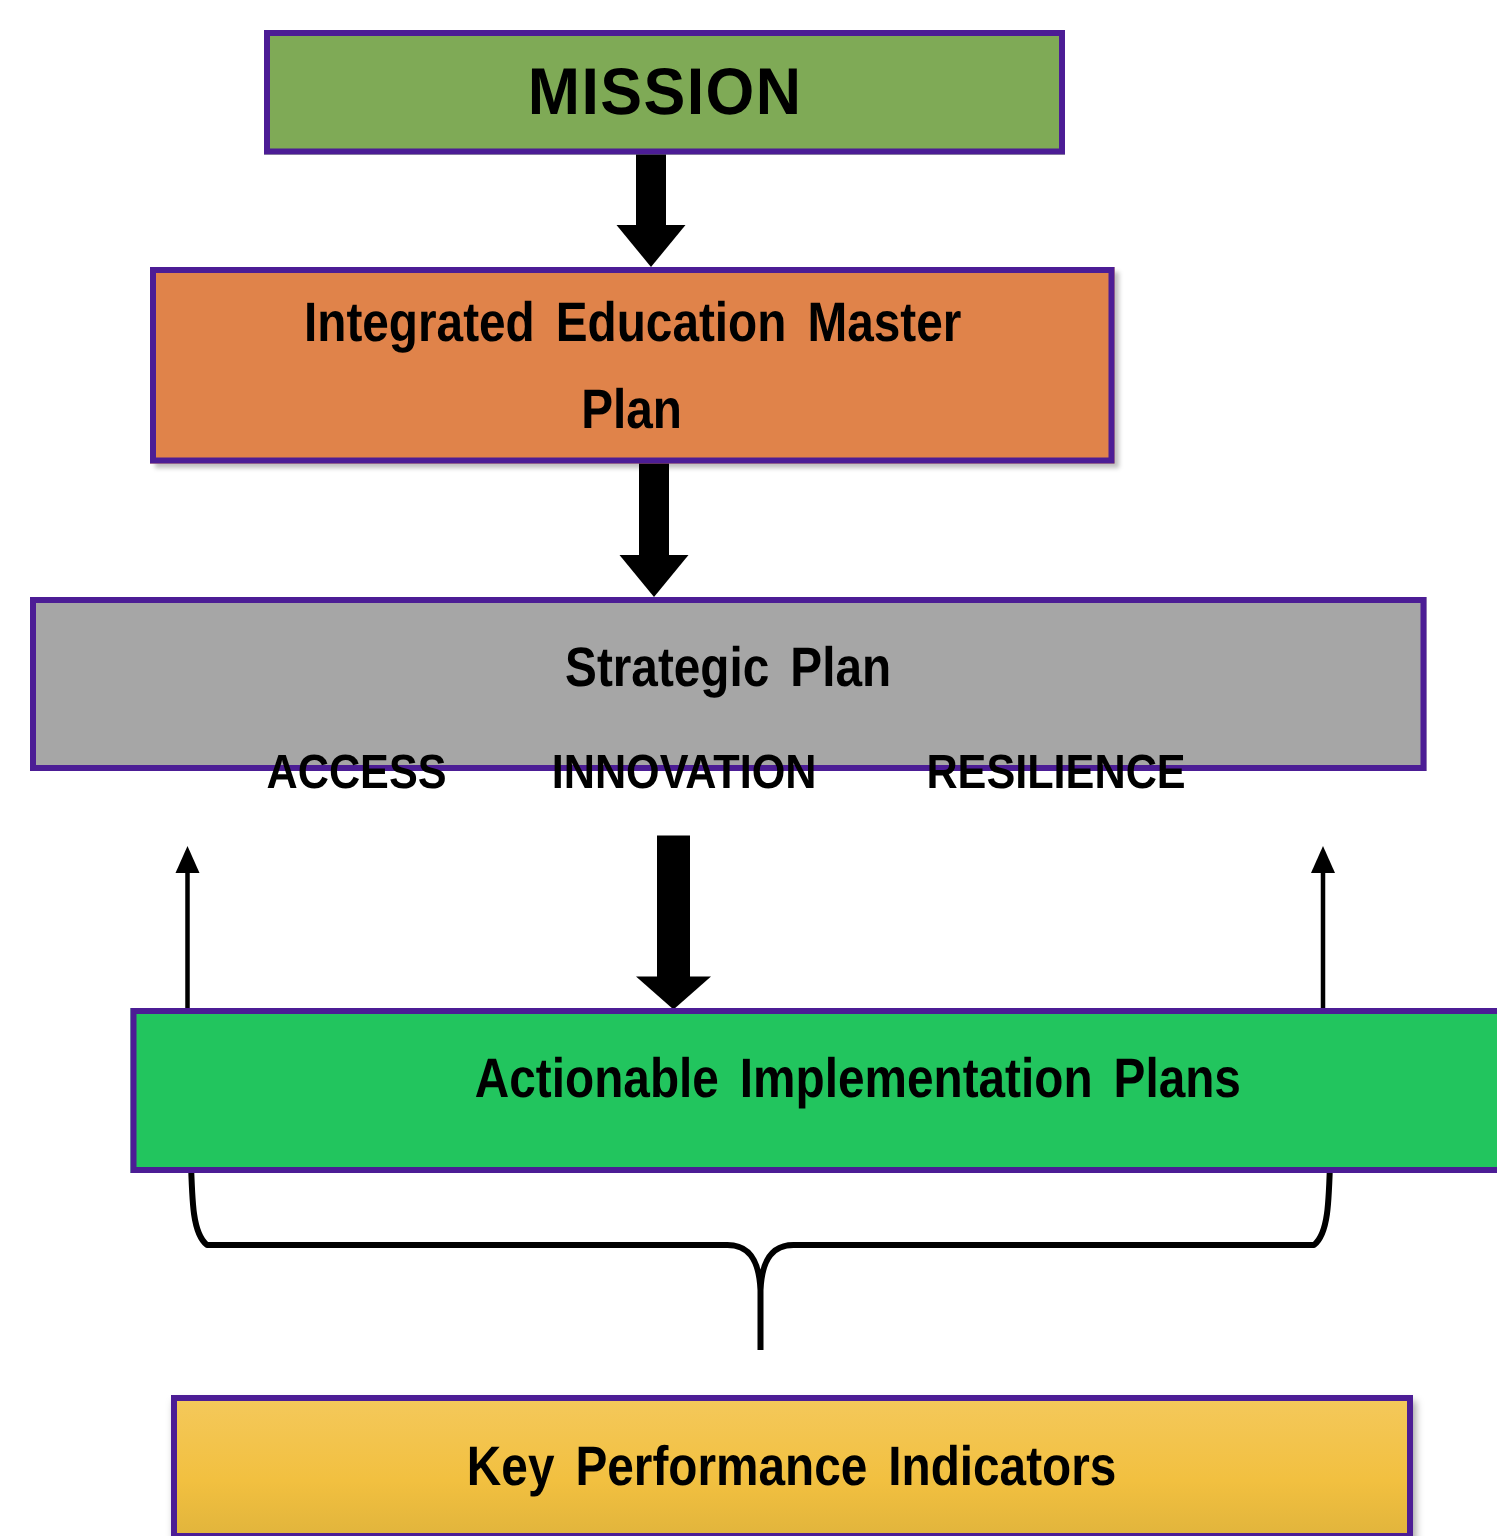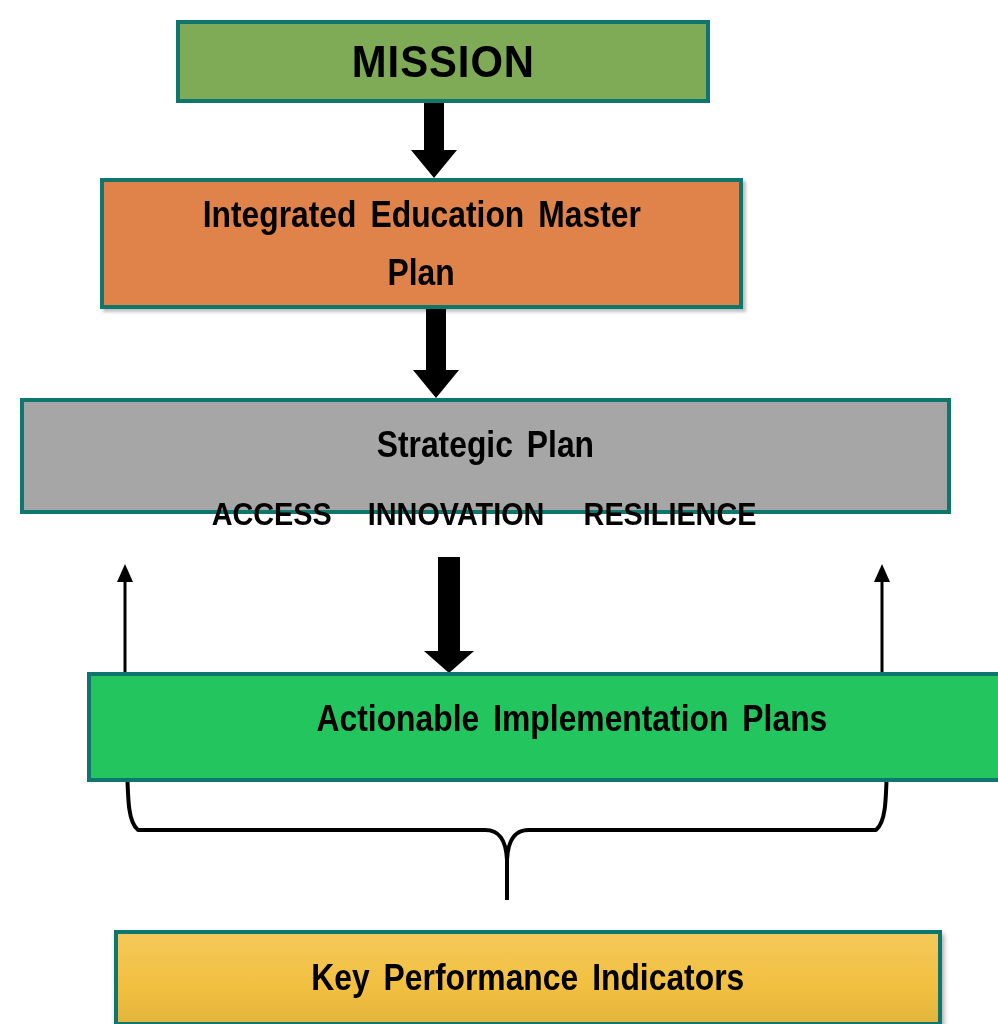--- a/index.html
+++ b/index.html
@@ -1,30 +1,30 @@
 <!DOCTYPE html>
 <html><head>
 <meta charset="utf-8">
 <style>
   html, body { margin: 0; padding: 0; background: #ffffff; }
   body { width: 998px; height: 1024px; position: relative; overflow: hidden;
          font-family: "Liberation Sans", "DejaVu Sans", sans-serif; }
-  .box { position: absolute; box-sizing: border-box; border: 4px solid #0f766e;
+  .box { position: absolute; box-sizing: border-box; border: 4px solid #4c1d95;
          display: flex; flex-direction: column; align-items: center; justify-content: center;
          text-align: center; font-weight: bold; color: #000; }
   .txt { display: block; transform: scaleX(0.86); white-space: nowrap; }
   #mission { left: 176px; top: 20px; width: 534px; height: 83px; background: #7faa56; }
   #mission .txt { font-size: 44px; letter-spacing: 1px; transform: scaleX(0.95); }
   #iemp { left: 100px; top: 178px; width: 643px; height: 131px; background: #e0834a;
           box-shadow: 3px 3px 3px rgba(0,0,0,0.25); }
   #iemp .txt { font-size: 37px; line-height: 58px; word-spacing: 6px; }
   #strategic { left: 20px; top: 398px; width: 931px; height: 116px; background: #a6a6a6;
                justify-content: flex-start; }
   #strategic .title { font-size: 37px; margin-top: 22px; word-spacing: 6px; }
-  #strategic .pillars { display: flex; gap: 20px; margin-top: 30px; font-size: 32px; }
+  #strategic .pillars { display: flex; gap: 54px; margin-top: 30px; font-size: 32px; }
   #strategic .pillars span { transform: scaleX(0.9); display: block; }
   #aip { left: 87px; top: 672px; width: 970px; height: 110px; background: #22c55e;
          justify-content: flex-start; }
   #aip .txt { font-size: 37px; margin-top: 22px; word-spacing: 6px; }
   #kpi { left: 114px; top: 930px; width: 828px; height: 96px;
          background: linear-gradient(#f4c85a, #f2c040 60%, #e2b53c);
          box-shadow: 2px 4px 5px rgba(0,0,0,0.35); }
   #kpi .txt { font-size: 37px; word-spacing: 6px; }
   svg.overlay { position: absolute; left: 0; top: 0; pointer-events: none; }
 </style>

